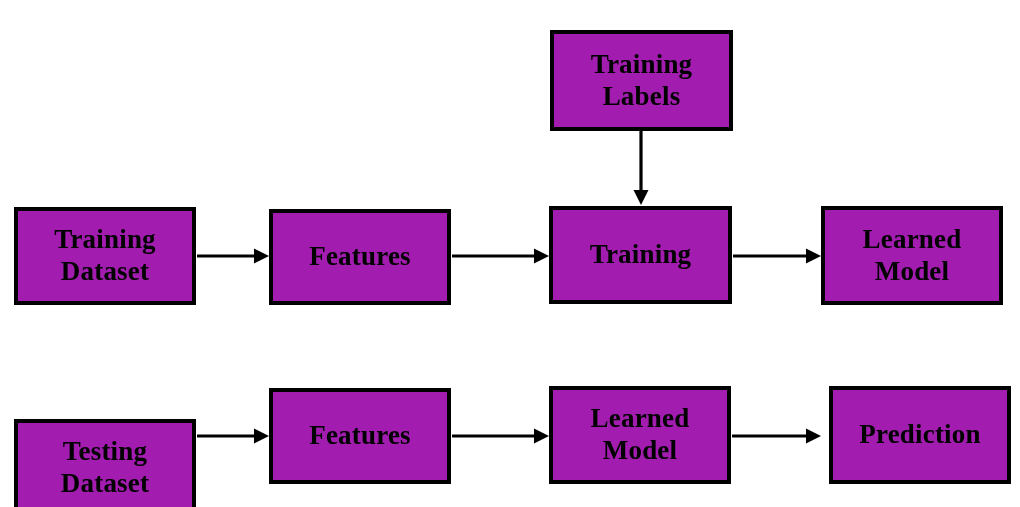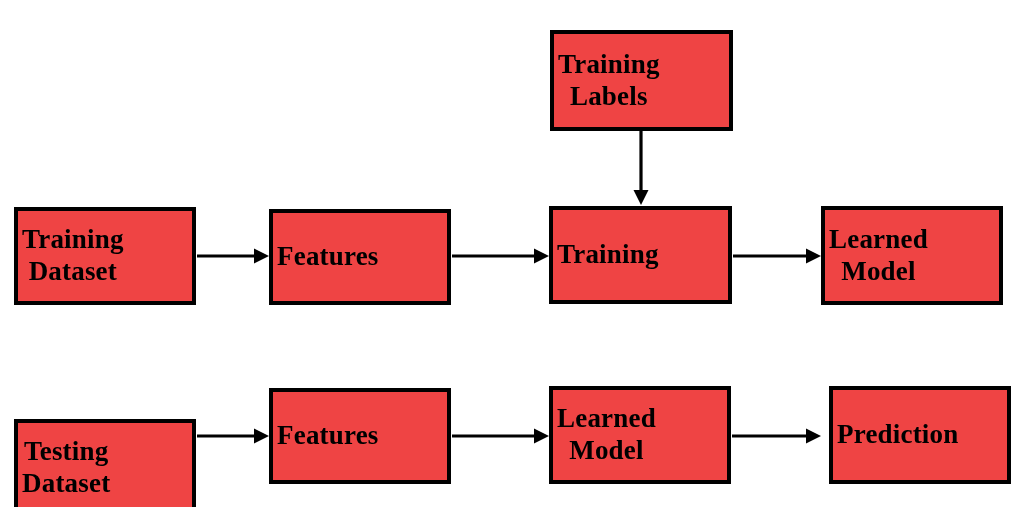--- a/index.html
+++ b/index.html
@@ -14,25 +14,25 @@
   #diagram-canvas {
     position: relative;
     width: 1020px;
     height: 507px;
     background: #ffffff;
     overflow: hidden;
   }
   .node-box {
     position: absolute;
     box-sizing: border-box;
-    background: #ef4444;
+    background: #a21caf;
     border: 4px solid #000000;
     display: flex;
     align-items: center;
-    justify-content: flex-start;
+    justify-content: center;
     text-align: center;
   }
   .node-label {
     font-family: "Liberation Serif", "DejaVu Serif", serif;
     font-weight: bold;
     font-size: 27px;
     line-height: 1.17;
     color: #000000;
     letter-spacing: 0.2px;
     white-space: pre-line;

